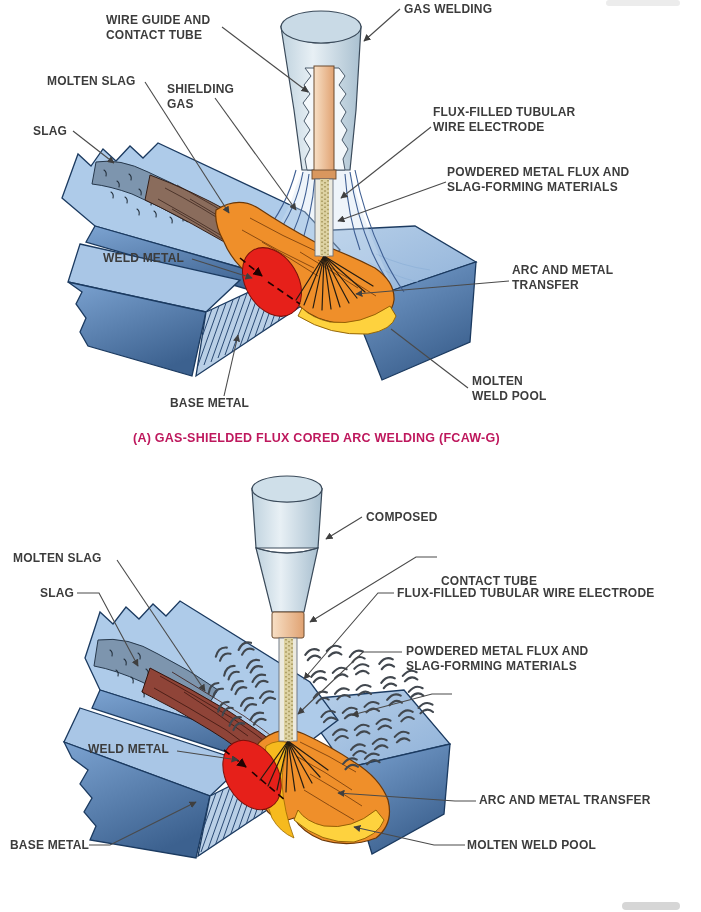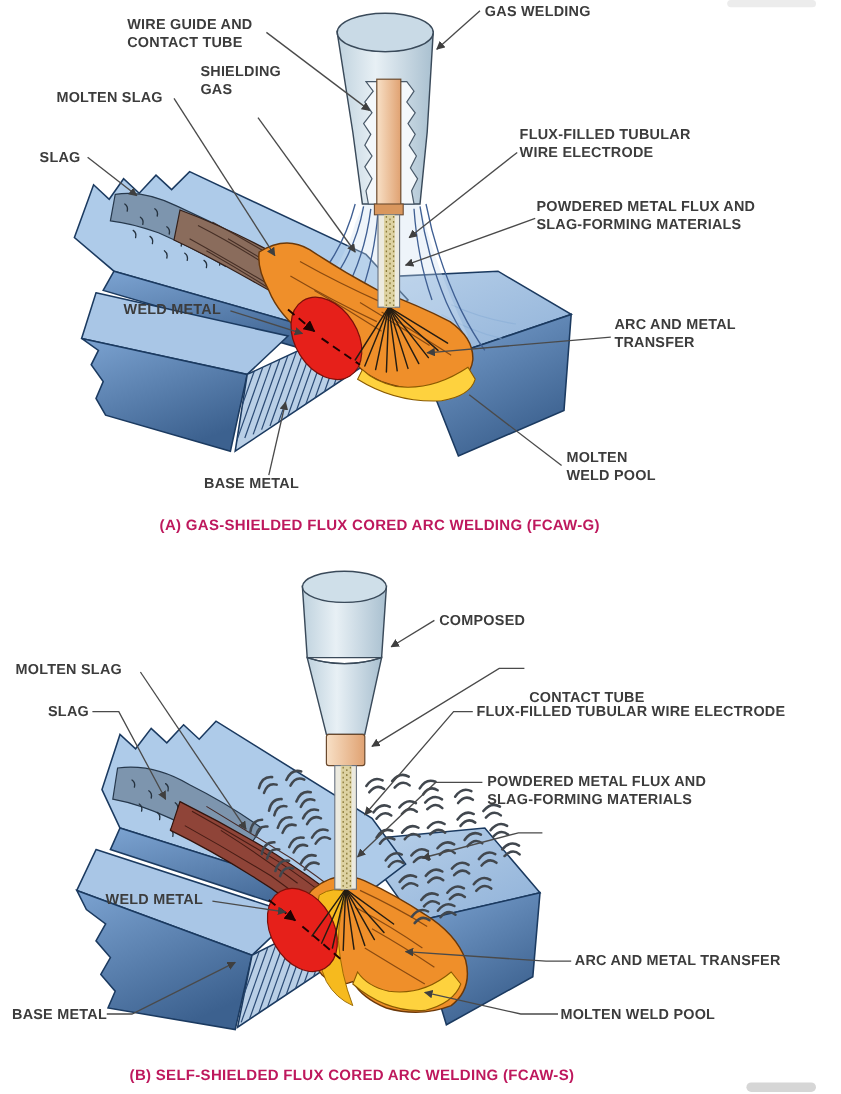--- a/index.html
+++ b/index.html
@@ -359,38 +359,37 @@
       <path d="M476,801 L455,801 L338,793" marker-end="url(#arr)"></path>
       <path d="M465,845 L434,845 L354,827" marker-end="url(#arr)"></path>
       <path d="M89,845 L110,845 L196,802" marker-end="url(#arr)"></path>
     </g>
   </g>
 </svg>
 
 <div class="lbl wrap" style="left:106px;top:13px;width:118px;">WIRE GUIDE AND CONTACT TUBE</div>
 <div class="lbl" style="left:404px;top:2px;">GAS WELDING</div>
 <div class="lbl" style="left:47px;top:74px;">MOLTEN SLAG</div>
-<div class="lbl wrap" style="left:167px;top:52px;width:84px;">SHIELDING GAS</div>
+<div class="lbl wrap" style="left:167px;top:82px;width:84px;">SHIELDING GAS</div>
 <div class="lbl" style="left:33px;top:124px;">SLAG</div>
 <div class="lbl wrap" style="left:433px;top:105px;width:158px;">FLUX-FILLED TUBULAR WIRE ELECTRODE</div>
 <div class="lbl wrap" style="left:447px;top:165px;width:196px;">POWDERED METAL FLUX AND SLAG-FORMING MATERIALS</div>
 <div class="lbl" style="left:103px;top:251px;">WELD METAL</div>
 <div class="lbl wrap" style="left:512px;top:263px;width:116px;">ARC AND METAL TRANSFER</div>
 <div class="lbl wrap" style="left:472px;top:374px;width:80px;">MOLTEN WELD POOL</div>
 <div class="lbl" style="left:170px;top:396px;">BASE METAL</div>
 <div class="cap" style="left:133px;top:431px;">(A) GAS-SHIELDED FLUX CORED ARC WELDING (FCAW-G)</div>
 
 <div class="lbl" style="left:366px;top:510px;">COMPOSED</div>
 <div class="lbl" style="left:441px;top:574px;">CONTACT TUBE</div>
 <div class="lbl" style="left:13px;top:551px;">MOLTEN SLAG</div>
 <div class="lbl" style="left:40px;top:586px;">SLAG</div>
 <div class="lbl" style="left:397px;top:586px;">FLUX-FILLED TUBULAR WIRE ELECTRODE</div>
 <div class="lbl wrap" style="left:406px;top:644px;width:200px;">POWDERED METAL FLUX AND SLAG-FORMING MATERIALS</div>
 <div class="lbl" style="left:88px;top:742px;">WELD METAL</div>
 <div class="lbl" style="left:479px;top:793px;">ARC AND METAL TRANSFER</div>
 <div class="lbl" style="left:467px;top:838px;">MOLTEN WELD POOL</div>
 <div class="lbl" style="left:10px;top:838px;">BASE METAL</div>
-<div class="cap" style="left:108px;top:889px;">(B) SELF-SHIELDED FLUX CORED ARC WELDING (FCAW-S)</div>
 
 <div class="edge-artifact-top"></div>
 <div class="edge-artifact-bottom"></div>
 
 </div>
 
 </body></html>

